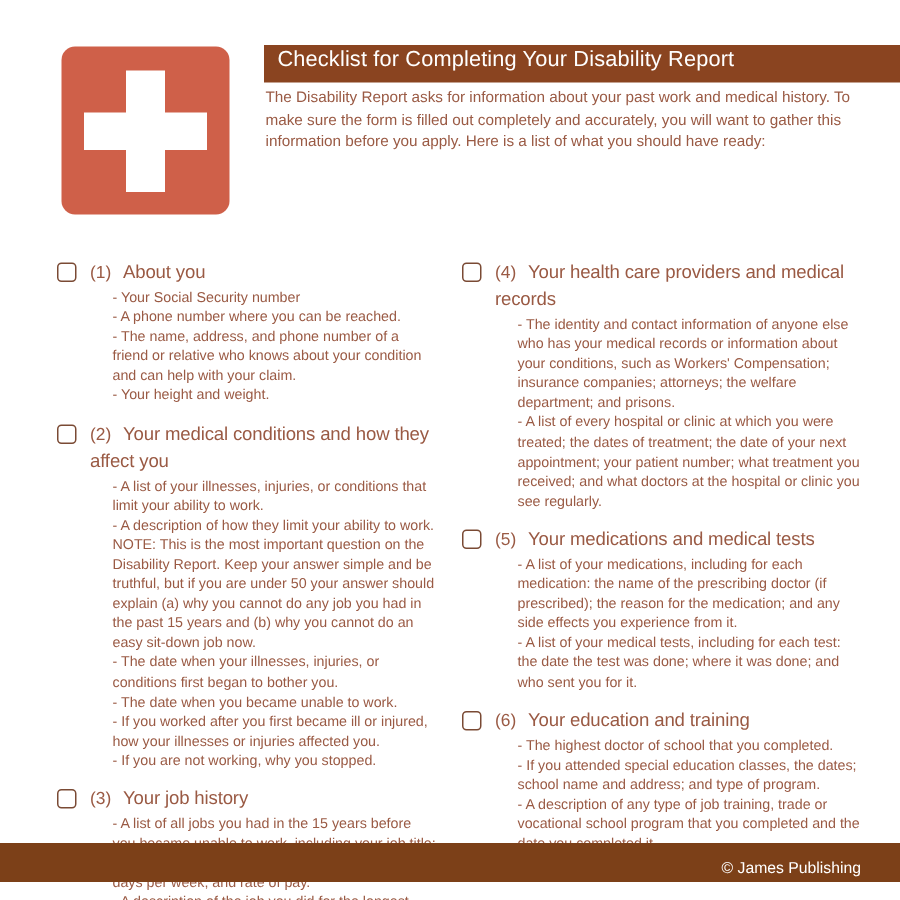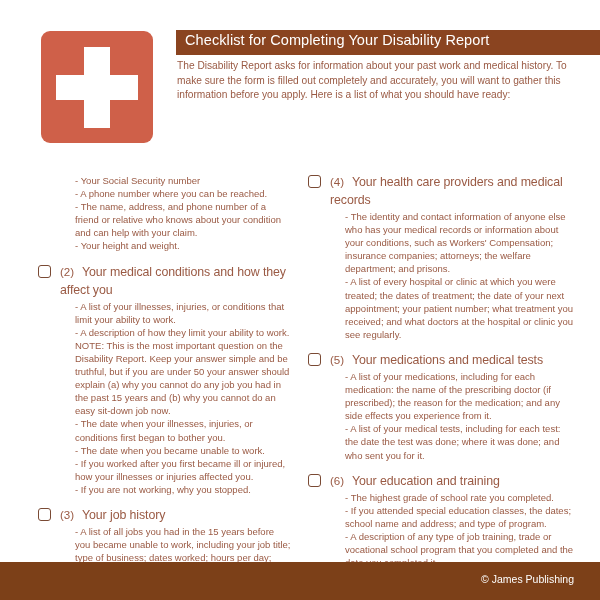--- a/index.html
+++ b/index.html
@@ -137,21 +137,21 @@
     margin: 0;
     text-indent: 0;
   }
 
   
   #footer-bar {
     position: absolute;
     left: 0;
     top: 562px;
     width: 600px;
-    height: 38px;
+    height: 26px;
     background: #7c4018;
   }
   #footer-text {
     position: absolute;
     right: 26px;
     top: 11px;
     color: #ffffff;
     font-size: 10.5px;
     white-space: nowrap;
   }
@@ -169,20 +169,21 @@
   <div id="header-bar">
     <div id="header-title">Checklist for Completing Your Disability Report</div>
   </div>
 
   <div id="intro">
     <p>The Disability Report asks for information about your past work and medical history. To make sure the form is filled out completely and accurately, you will want to gather this information before you apply.  Here is a list of what you should have ready:</p>
   </div>
 
   <div class="column" id="col-left">
       <div class="section">
+        <div class="section-head"><span class="checkbox"></span><span class="sec-num">(1)</span><span class="sec-title">About you</span></div>
         <ul class="bullets">
           <li>- Your Social Security number</li>
           <li>- A phone number where you can be reached.</li>
           <li>- The name, address, and phone number of a friend or relative who knows about your condition and can help with your claim.</li>
           <li>- Your height and weight.</li>
         </ul>
       </div>
       <div class="section">
         <div class="section-head"><span class="checkbox"></span><span class="sec-num">(2)</span><span class="sec-title">Your medical conditions and how they affect you</span></div>
         <ul class="bullets">
@@ -213,21 +214,21 @@
       <div class="section">
         <div class="section-head"><span class="checkbox"></span><span class="sec-num">(5)</span><span class="sec-title">Your medications and medical tests</span></div>
         <ul class="bullets">
           <li>- A list of your medications, including for each medication: the name of the prescribing doctor (if prescribed); the reason for the medication; and any side effects you experience from it.</li>
           <li>- A list of your medical tests, including for each test: the date the test was done; where it was done; and who sent you for it.</li>
         </ul>
       </div>
       <div class="section">
         <div class="section-head"><span class="checkbox"></span><span class="sec-num">(6)</span><span class="sec-title">Your education and training</span></div>
         <ul class="bullets">
-          <li>- The highest grade of school rate you completed.</li>
+          <li>- The highest doctor of school that you completed.</li>
           <li>- If you attended special education classes, the dates; school name and address; and type of program.</li>
           <li>- A description of any type of job training, trade or vocational school program that you completed and the date you completed it.</li>
         </ul>
       </div>
     </div>
 
   <div id="footer-bar">
     <div id="footer-text">© James Publishing</div>
   </div>
 

